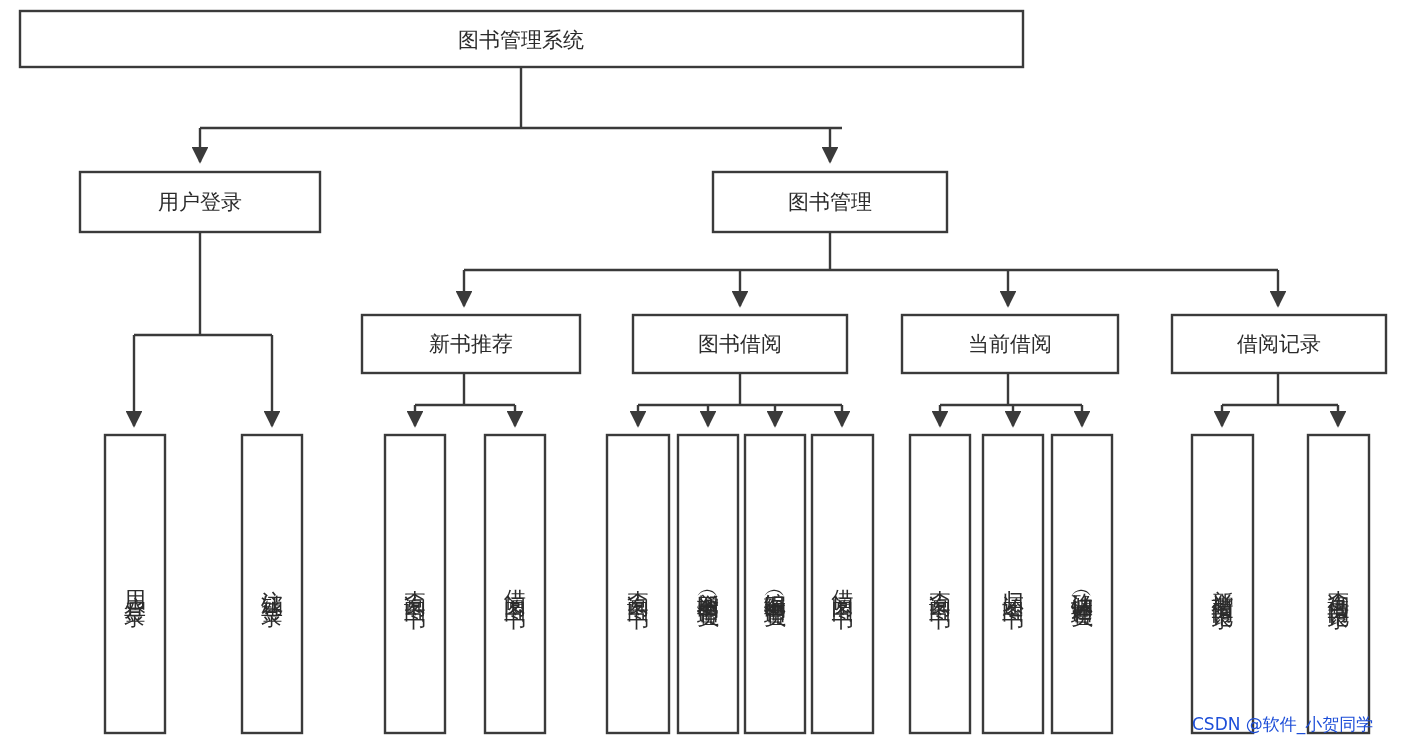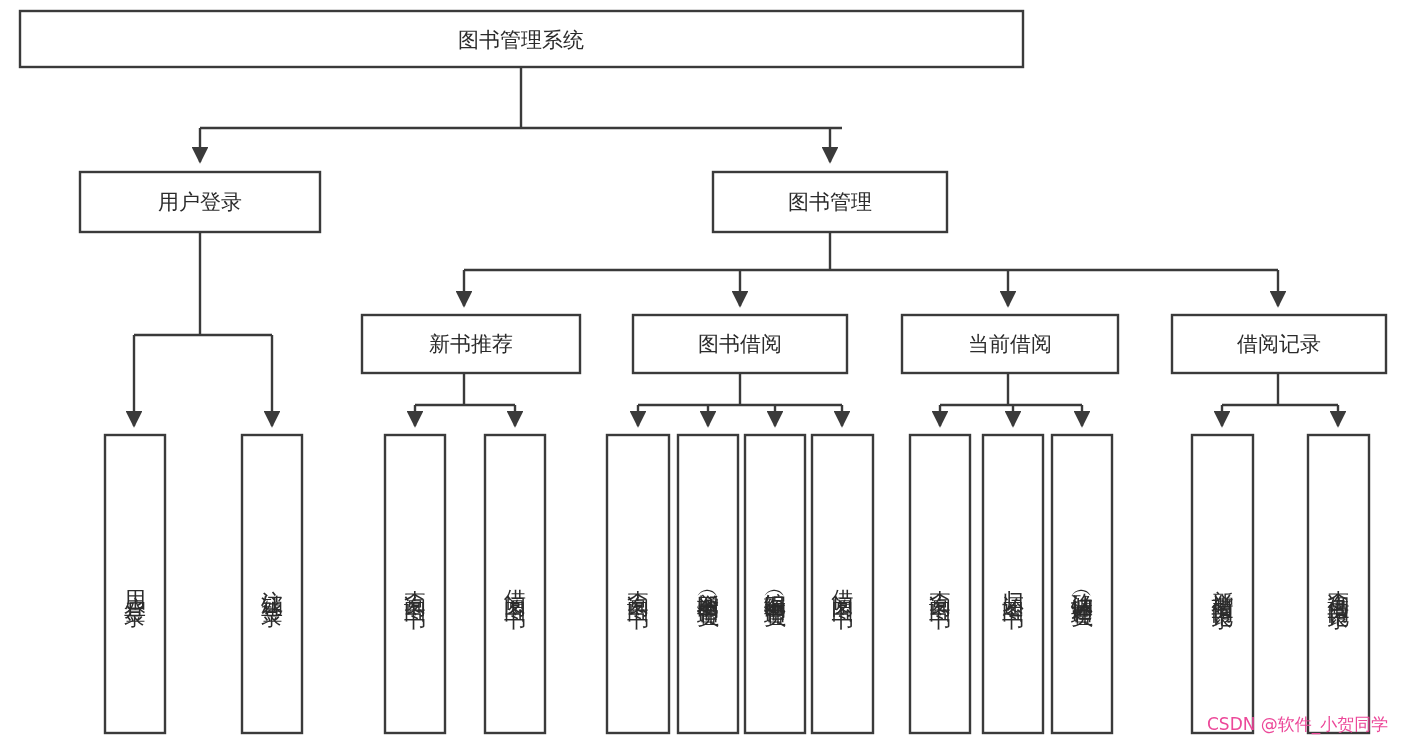--- a/index.html
+++ b/index.html
@@ -64,24 +64,23 @@
     justify-content: center;
     white-space: nowrap;
     pointer-events: none;
   }
   .watermark {
     position: absolute;
     left: 1192px;
     top: 713px;
     font-family: "DejaVu Sans", "Liberation Sans", sans-serif;
     font-size: 17px;
-    color: #ec4899;
+    color: #1d4ed8;
     white-space: nowrap;
     pointer-events: none;
-    padding-left: 15px;
   }
 </style>
 </head>
 <body>
 
 <div id="diagram-root">
 
   <svg id="tree-svg" viewBox="0 0 1405 747">
     <defs>
       <marker id="arrow" viewBox="0 0 10 10" refX="9" refY="5" markerWidth="7" markerHeight="7" orient="auto-start-reverse">

